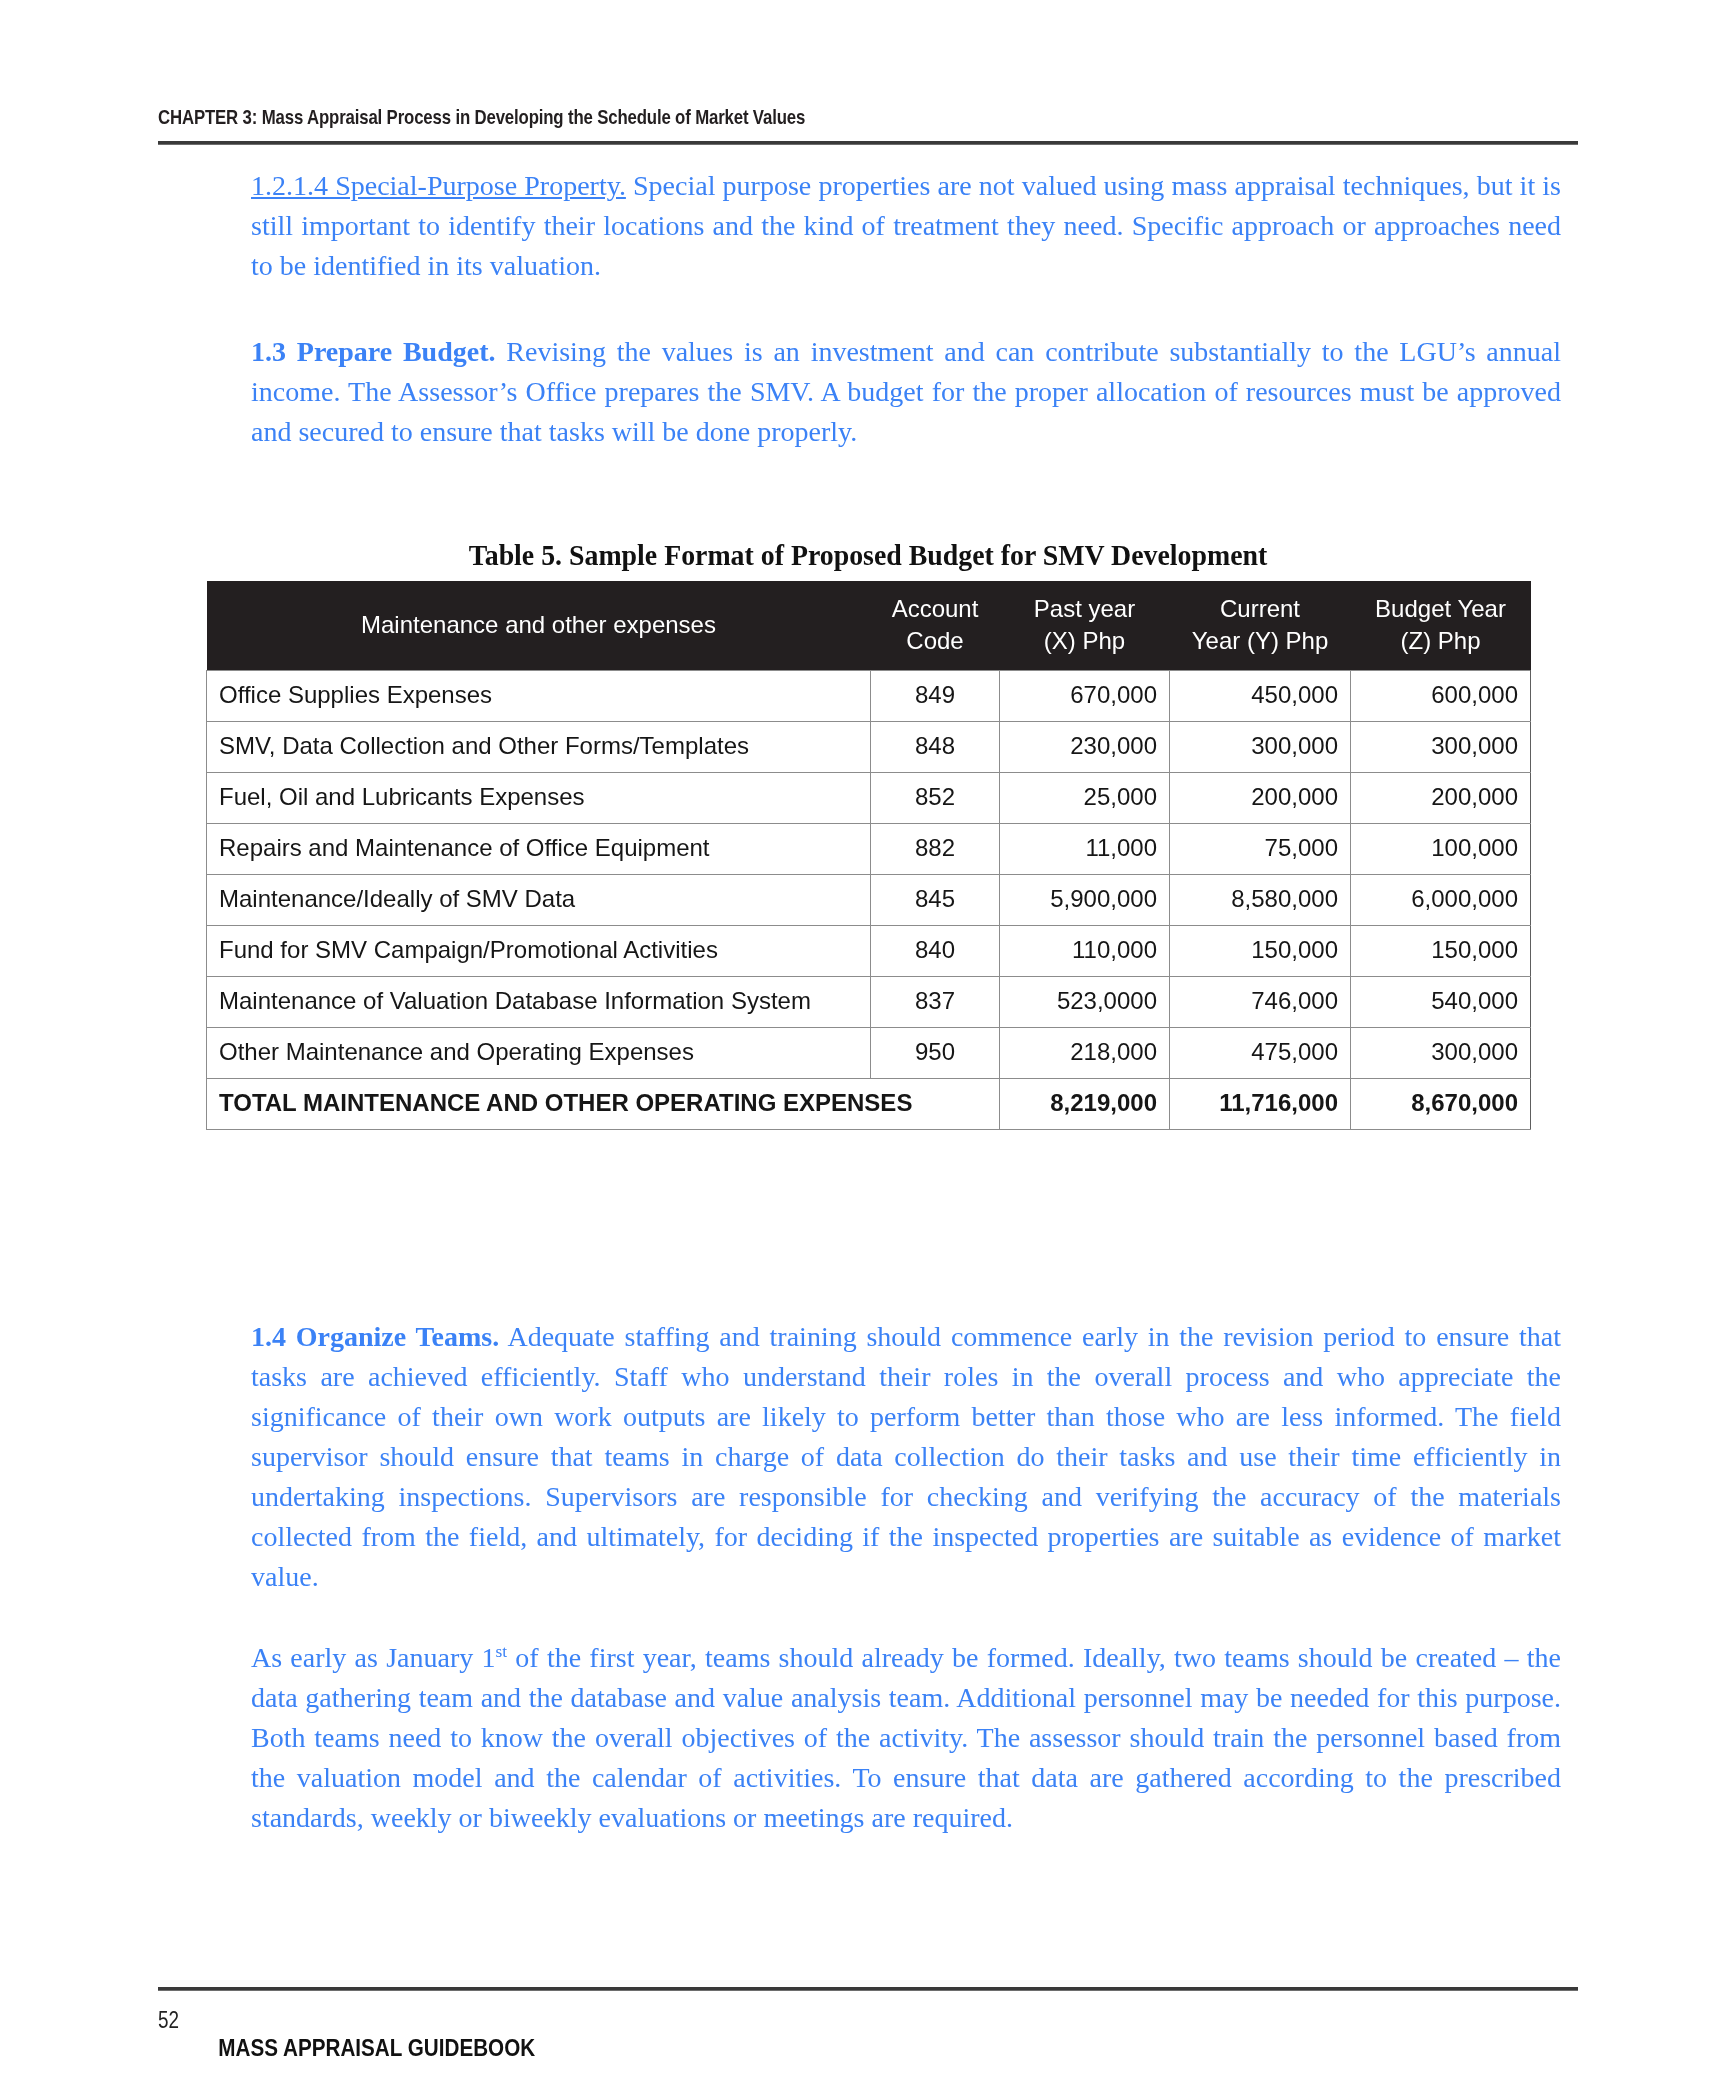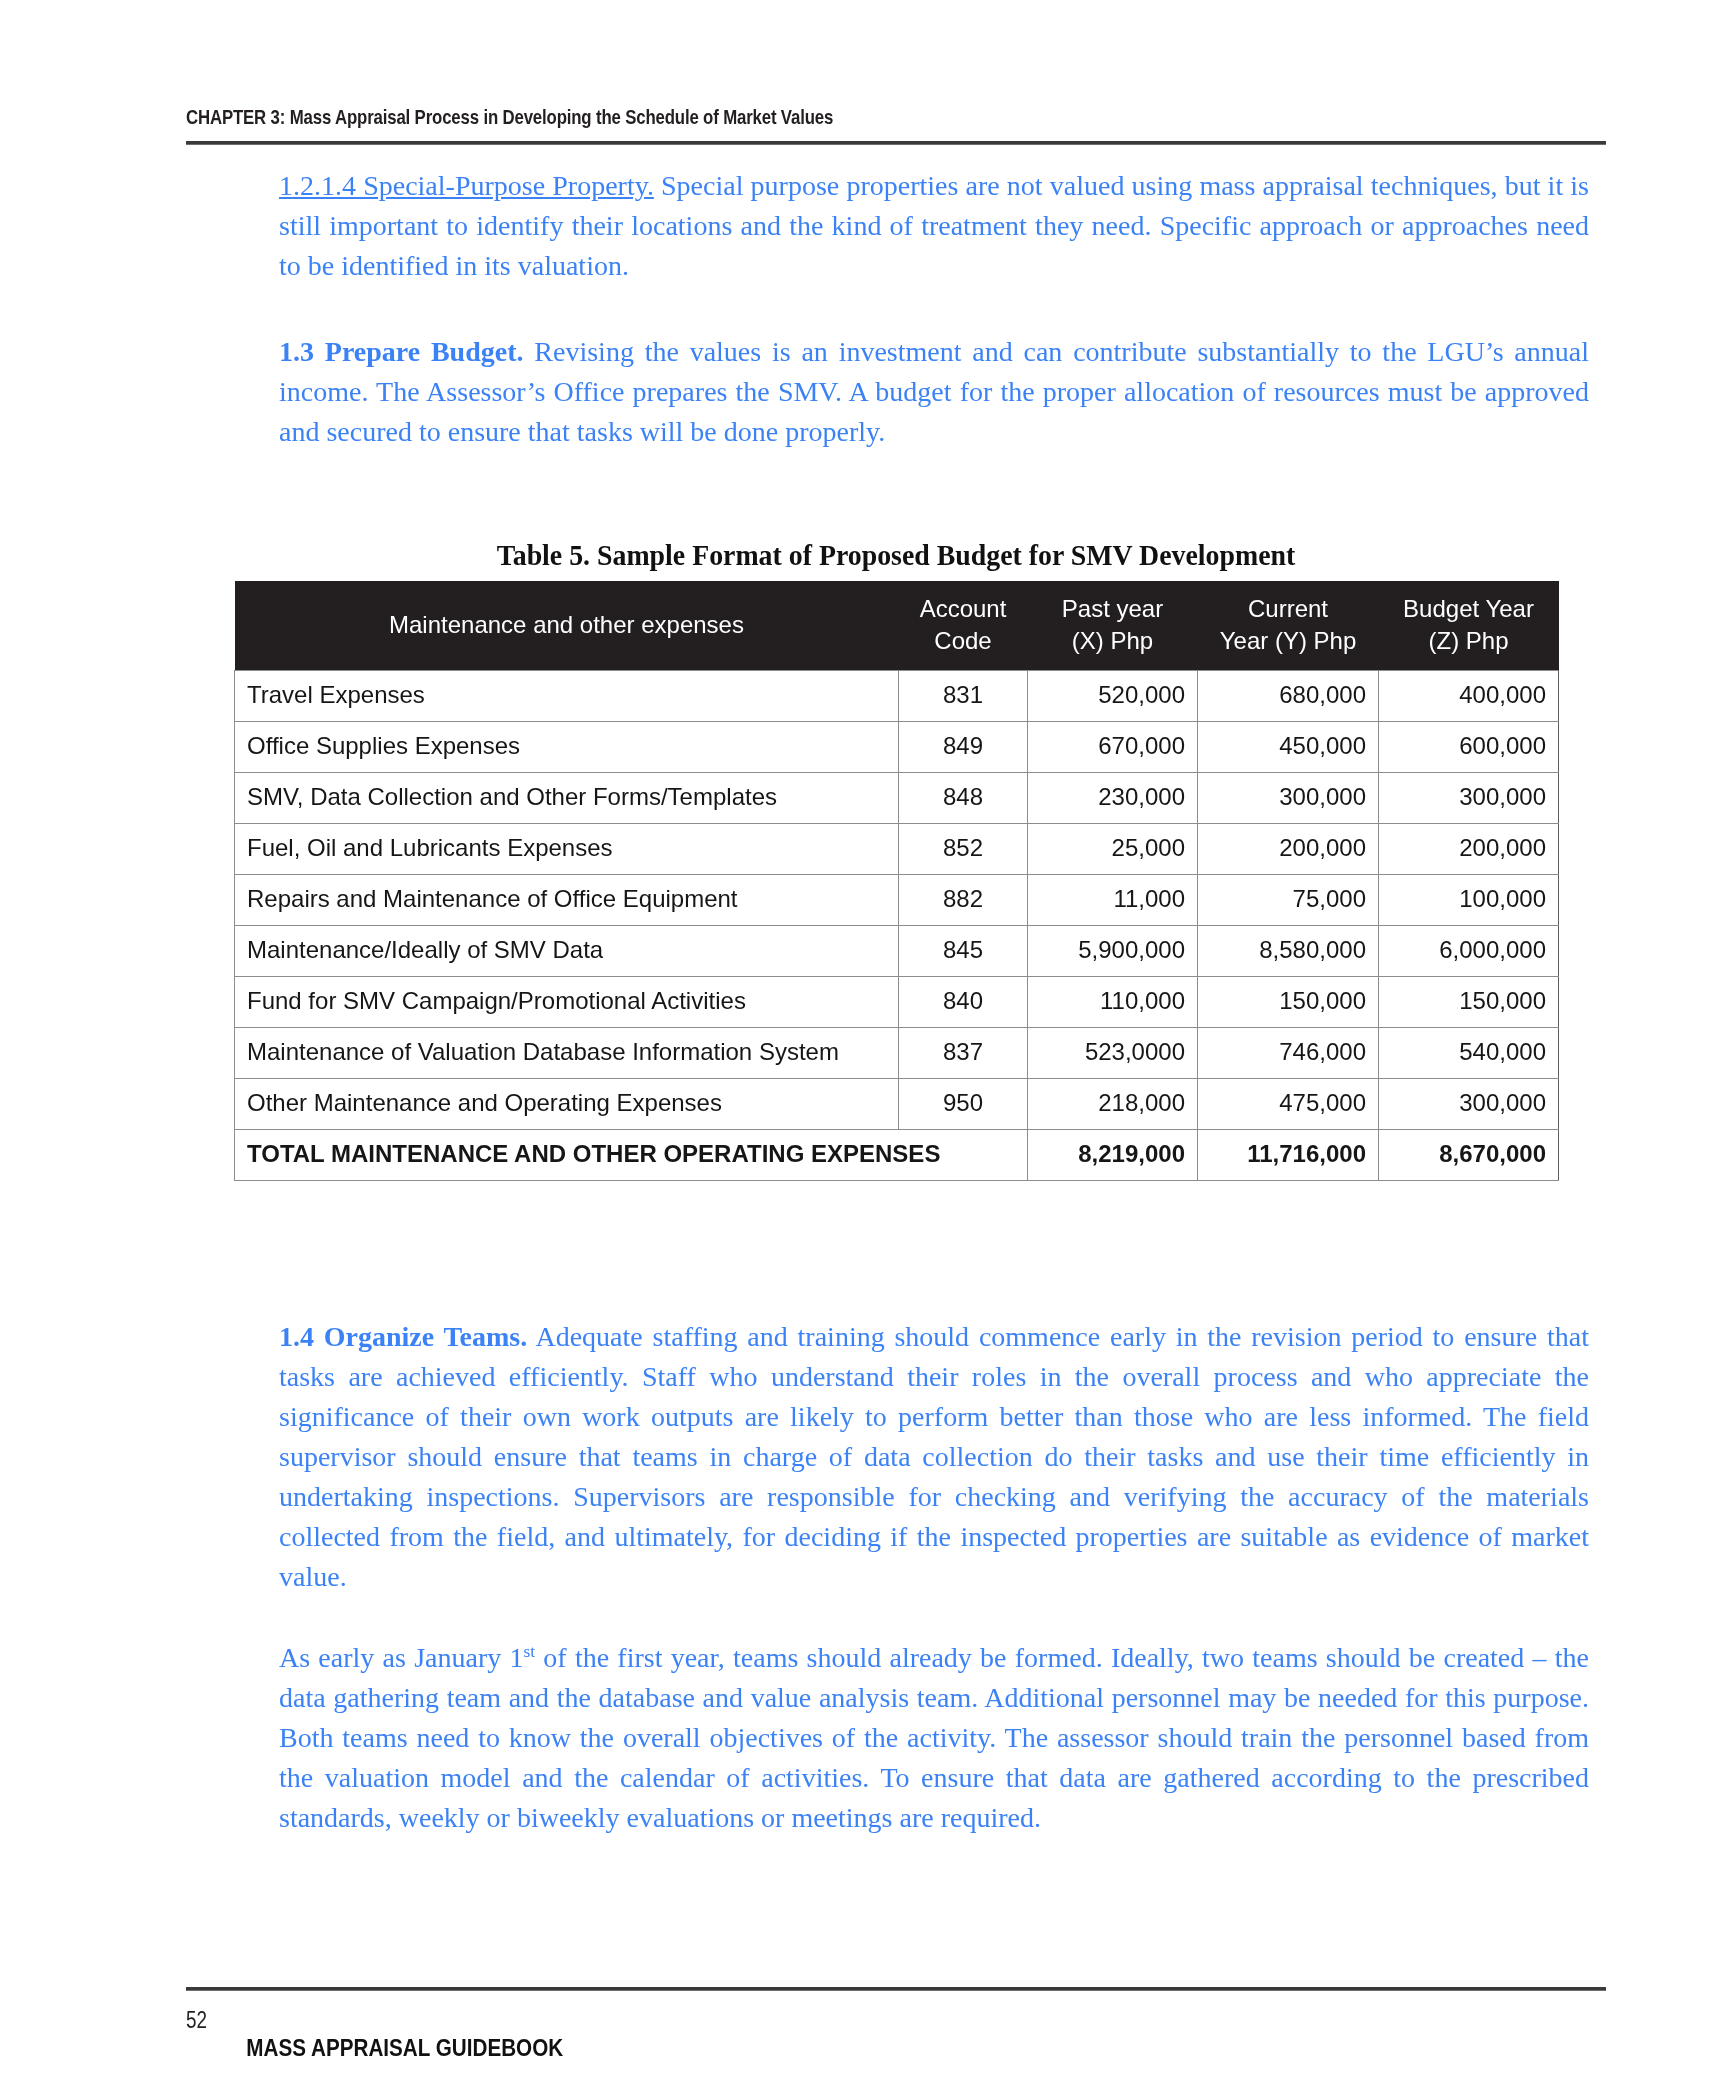--- a/index.html
+++ b/index.html
@@ -14,21 +14,20 @@
     font-family: "Liberation Serif", "DejaVu Serif", serif;
     color: #1a1a1a;
     overflow: hidden;
   }
 
   .page {
     position: absolute;
     left: 0; top: 0;
     width: 1526px;
     height: 2099px;
-    margin-left: 28px;
   }
 
   
   .running-header {
     position: absolute;
     left: 158px;
     top: 105px;
     width: 1420px;
   }
   .running-header-text {
@@ -237,27 +236,20 @@
             <span class="th-two-line">Year (Y) Php</span>
           </th>
           <th class="th-num">
             <span class="th-two-line">Budget Year</span>
             <span class="th-two-line">(Z) Php</span>
           </th>
         </tr>
       </thead>
       <tbody id="table-body">
           <tr>
-            <td class="td-desc">Travel Expenses</td>
-            <td class="td-code">831</td>
-            <td class="td-num">520,000</td>
-            <td class="td-num">680,000</td>
-            <td class="td-num">400,000</td>
-          </tr>
-          <tr>
             <td class="td-desc">Office Supplies Expenses</td>
             <td class="td-code">849</td>
             <td class="td-num">670,000</td>
             <td class="td-num">450,000</td>
             <td class="td-num">600,000</td>
           </tr>
           <tr>
             <td class="td-desc">SMV, Data Collection and Other Forms/Templates</td>
             <td class="td-code">848</td>
             <td class="td-num">230,000</td>

